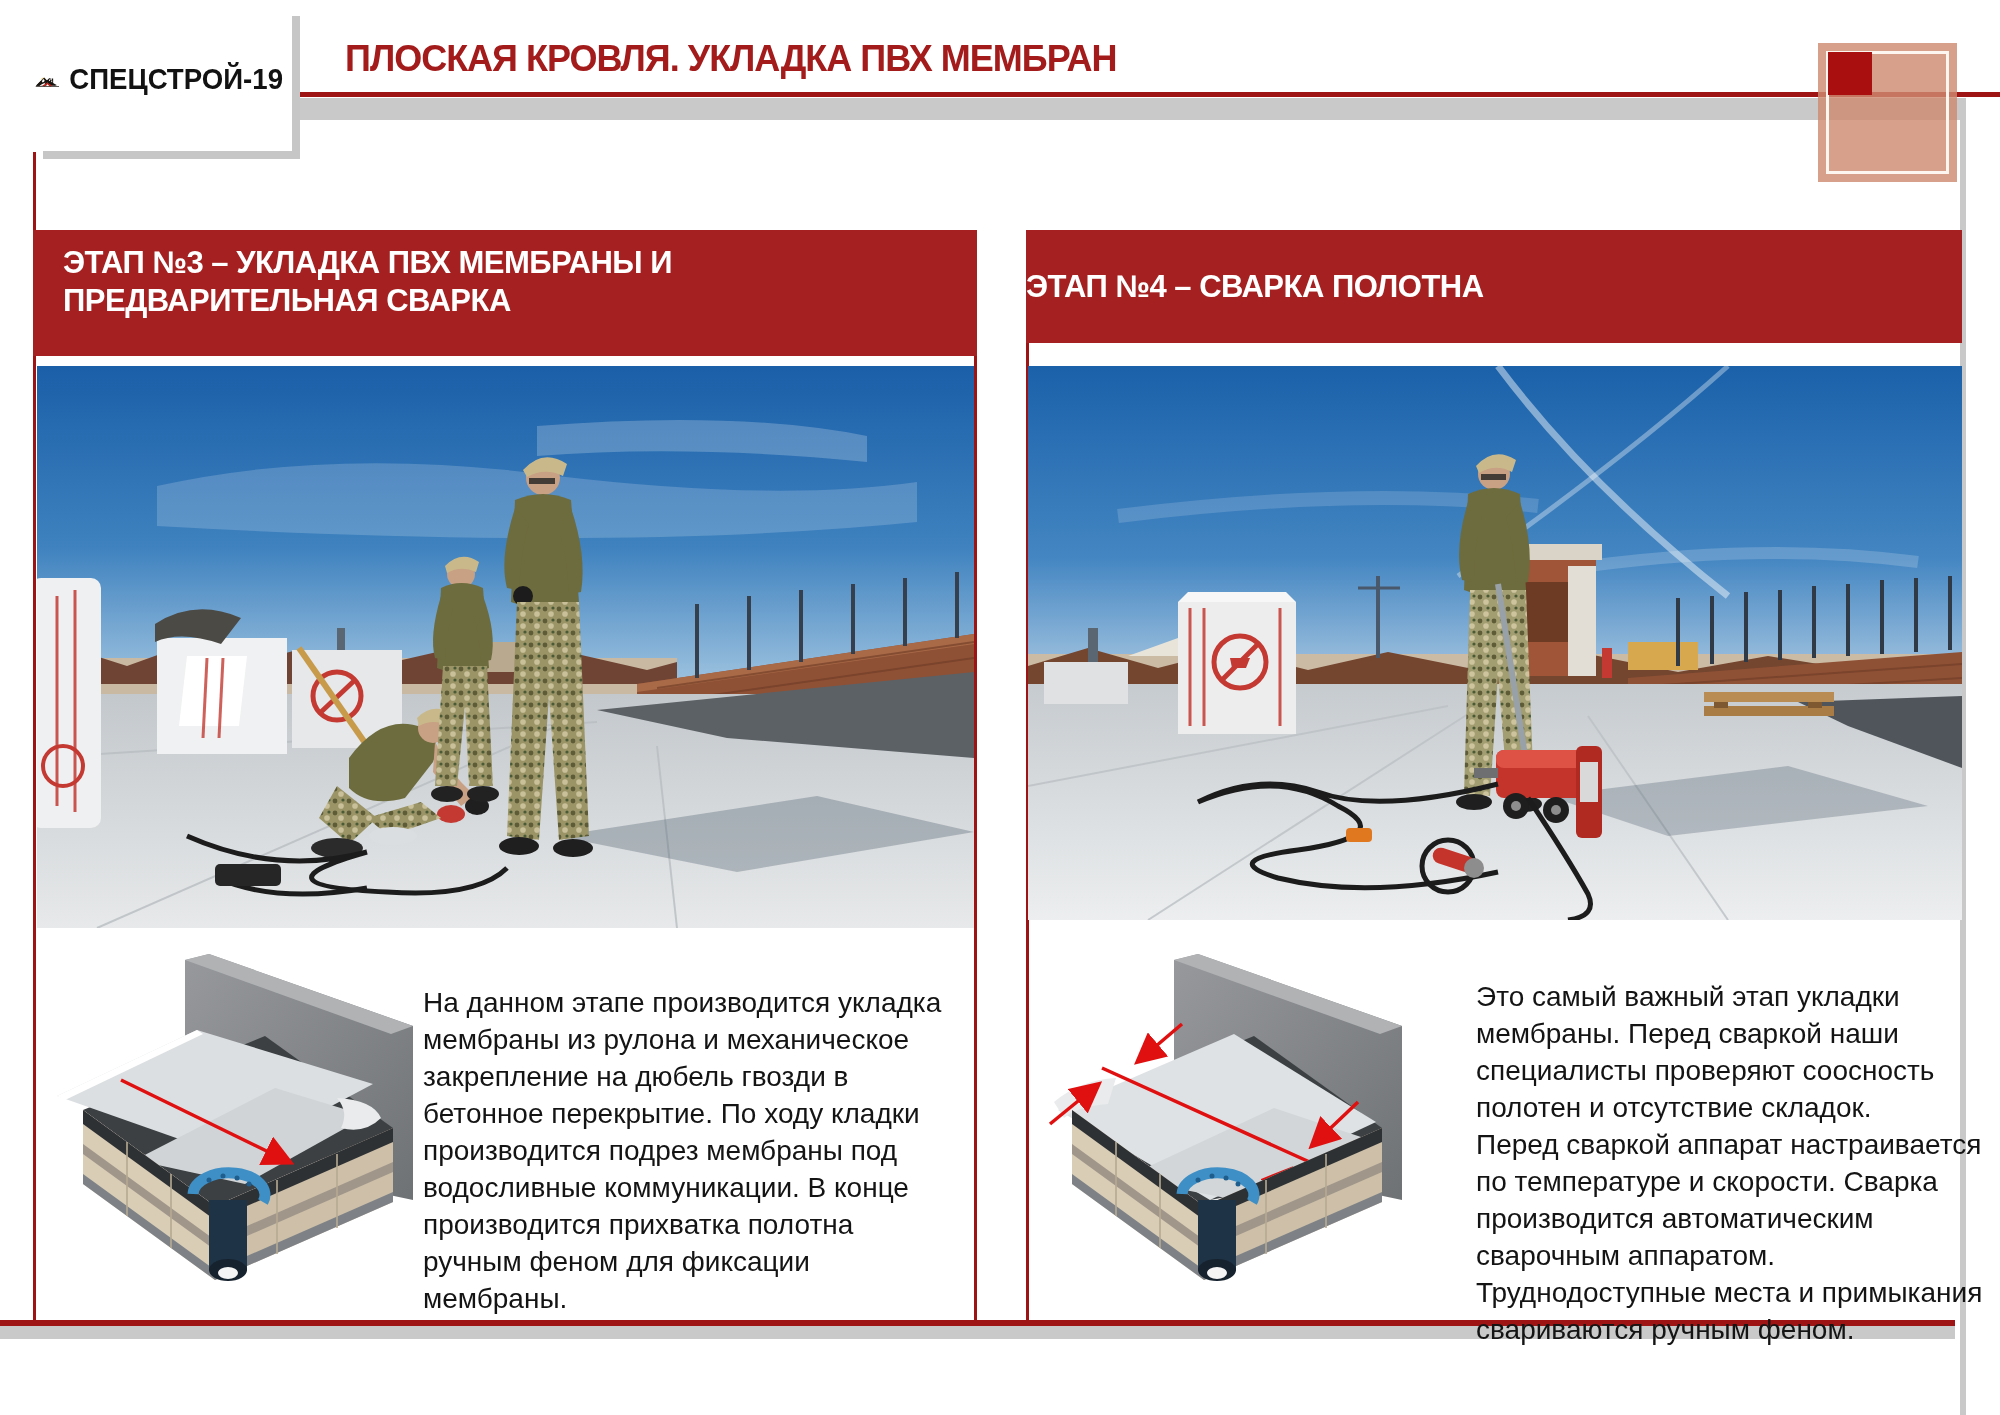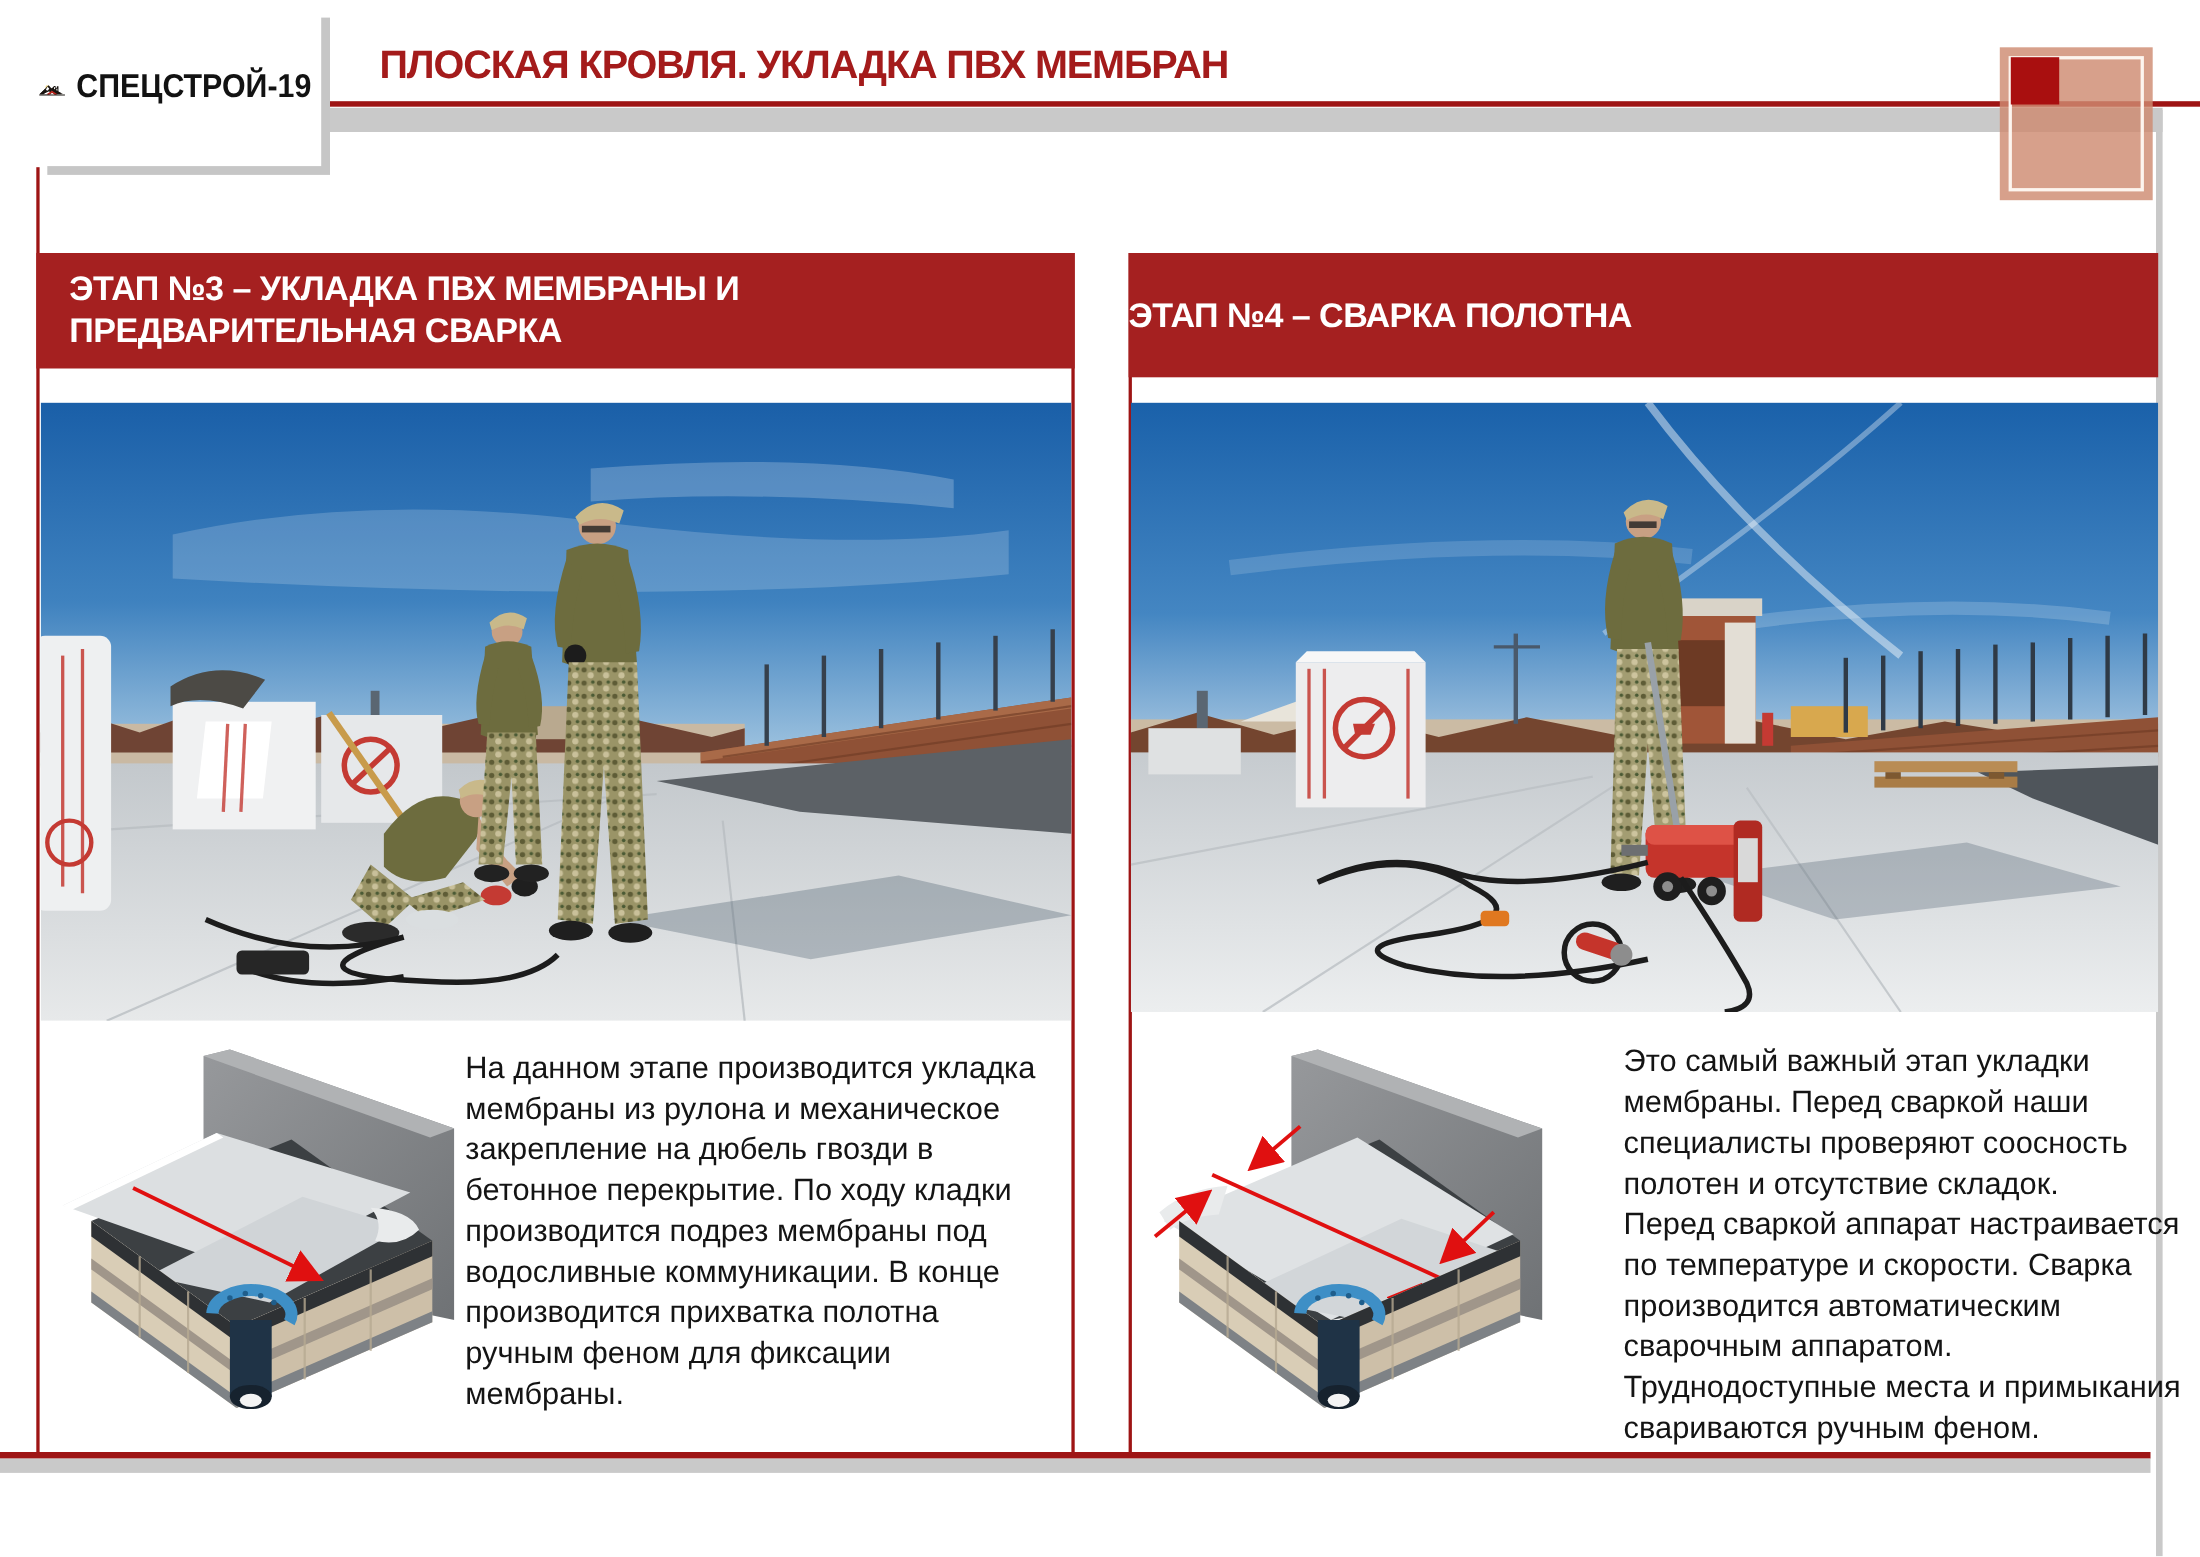--- a/index.html
+++ b/index.html
@@ -28,33 +28,33 @@
   
   .left-red-border{position:absolute;left:33px;top:152px;width:3px;height:1168px;background:#9e1414;}
   .divider-red-left{position:absolute;left:974px;top:230px;width:3px;height:1090px;background:#9e1414;}
   .divider-red-right{position:absolute;left:1026px;top:230px;width:3px;height:1090px;background:#9e1414;}
   .bottom-red-line{position:absolute;left:0;top:1320px;width:1955px;height:6px;background:#9e1414;}
   .bottom-gray-bar{position:absolute;left:0;top:1326px;width:1955px;height:13px;background:#c9c9c9;}
 
   
   .col-header{position:absolute;background:#a52020;color:#ffffff;font-weight:bold;
               font-size:31px;line-height:38px;letter-spacing:-.5px;white-space:pre-line;}
-  .col-header.stage3{left:33px;top:230px;width:944px;height:105px;padding:14px 0 0 30px;box-sizing:border-box;}
+  .col-header.stage3{left:33px;top:230px;width:944px;height:126px;padding:14px 0 0 30px;box-sizing:border-box;}
   .col-header.stage4{left:1026px;top:230px;width:936px;height:113px;display:flex;align-items:center;
                      box-sizing:border-box;}
 
   .photo{position:absolute;display:block;}
   .photo.stage3{left:37px;top:366px;}
   .photo.stage4{left:1028px;top:366px;}
 
   .diagram{position:absolute;display:block;}
   .diagram.stage3{left:37px;top:948px;}
   .diagram.stage4{left:1024px;top:942px;}
 
-  .body-text{position:absolute;font-size:28px;line-height:37px;color:#141414;white-space:pre-line;}
+  .body-text{position:absolute;font-size:28px;line-height:37px;color:#141414;white-space:pre-line;margin-top:32px;}
   .body-text.stage3{left:423px;top:952px;width:552px;}
   .body-text.stage4{left:1476px;top:946px;width:545px;}
 </style>
 </head>
 <body>
 
 <div class="page">
 
   <div class="top-red-line"></div>
   <div class="top-gray-bar"></div>

